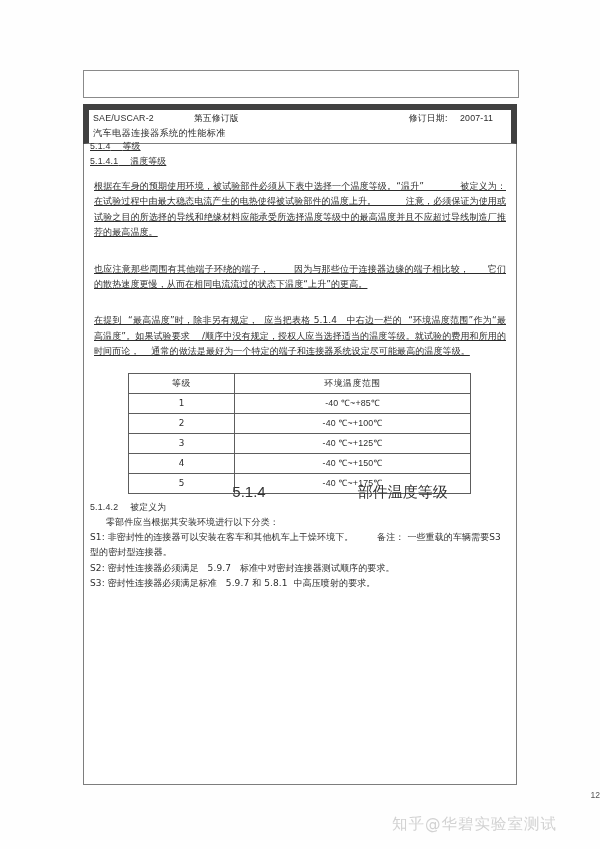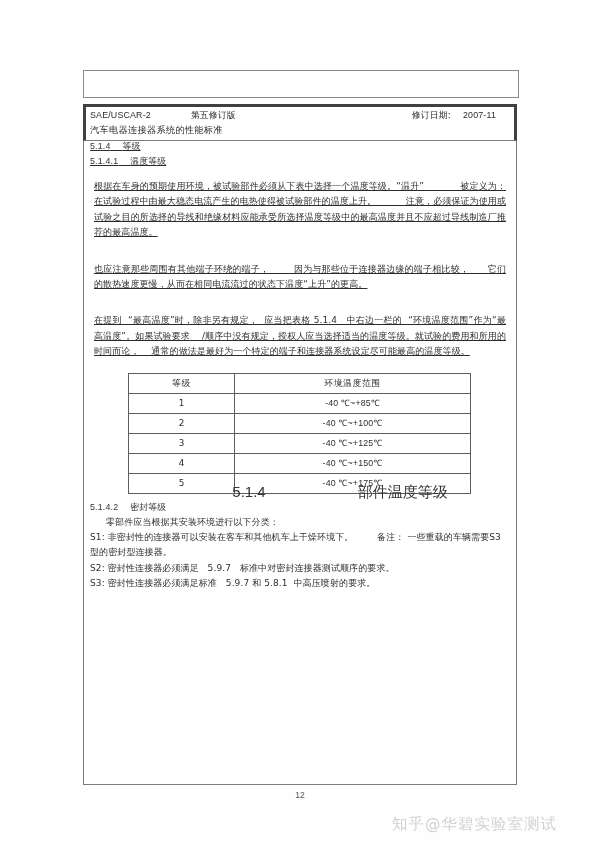--- a/index.html
+++ b/index.html
@@ -48,21 +48,21 @@
     box-sizing: border-box;
   }
 
   
   .doc-header {
     position: absolute;
     left: 83px;
     top: 104px;
     width: 434px;
     box-sizing: border-box;
-    border: 3px solid #404040;
+    border: 6px solid #404040;
     border-bottom: 1px solid #7d7d7d;
     background: #ffffff;
     padding: 2px 4px 3px 4px;
   }
   .hdr-row1 {
     display: flex;
     align-items: baseline;
     font-size: 8.6px;
     letter-spacing: .2px;
     line-height: 13px;
@@ -176,21 +176,21 @@
     word-break: break-all;
   }
   .indent-1 { text-indent: 16px; }
 
   
   .page-number {
     position: absolute;
     left: 0;
     top: 790px;
     width: 600px;
-    text-align: center;
+    text-align: right;
     font-family: "Liberation Sans", sans-serif;
     font-size: 8.6px;
     color: #555;
   }
 
   
   .watermark {
     position: absolute;
     left: 392px;
     top: 814px;
@@ -267,21 +267,21 @@
           <td class="col-grade">5</td>
           <td class="col-range">-40 ℃~+175℃</td>
         </tr>
       </tbody>
     </table>
   </div>
 
   <div class="tbl-caption"><span class="cap-num">5.1.4</span><span class="cap-text">部件温度等级</span></div>
 
   <div class="lower-area">
-    <div class="sec-head"><span class="sec-num">5.1.4.2</span>&nbsp;&nbsp;&nbsp;&nbsp;<span>密封等级</span></div>
+    <div class="sec-head"><span class="sec-num">5.1.4.2</span>&nbsp;&nbsp;&nbsp;&nbsp;<span>被定义为</span></div>
     <p class="list-line indent-1">零部件应当根据其安装环境进行以下分类：</p>
     <p class="list-line">S1: 非密封性的连接器可以安装在客车和其他机车上干燥环境下。        备注： 一些重载的车辆需要S3型的密封型连接器。</p>
     <p class="list-line">S2: 密封性连接器必须满足   5.9.7   标准中对密封连接器测试顺序的要求。</p>
     <p class="list-line">S3: 密封性连接器必须满足标准   5.9.7 和 5.8.1  中高压喷射的要求。</p>
   </div>
 
   <div class="page-number">12</div>
 
   <div class="watermark">
     <span class="wm-logo">知乎</span><span>@华碧实验室测试</span>

